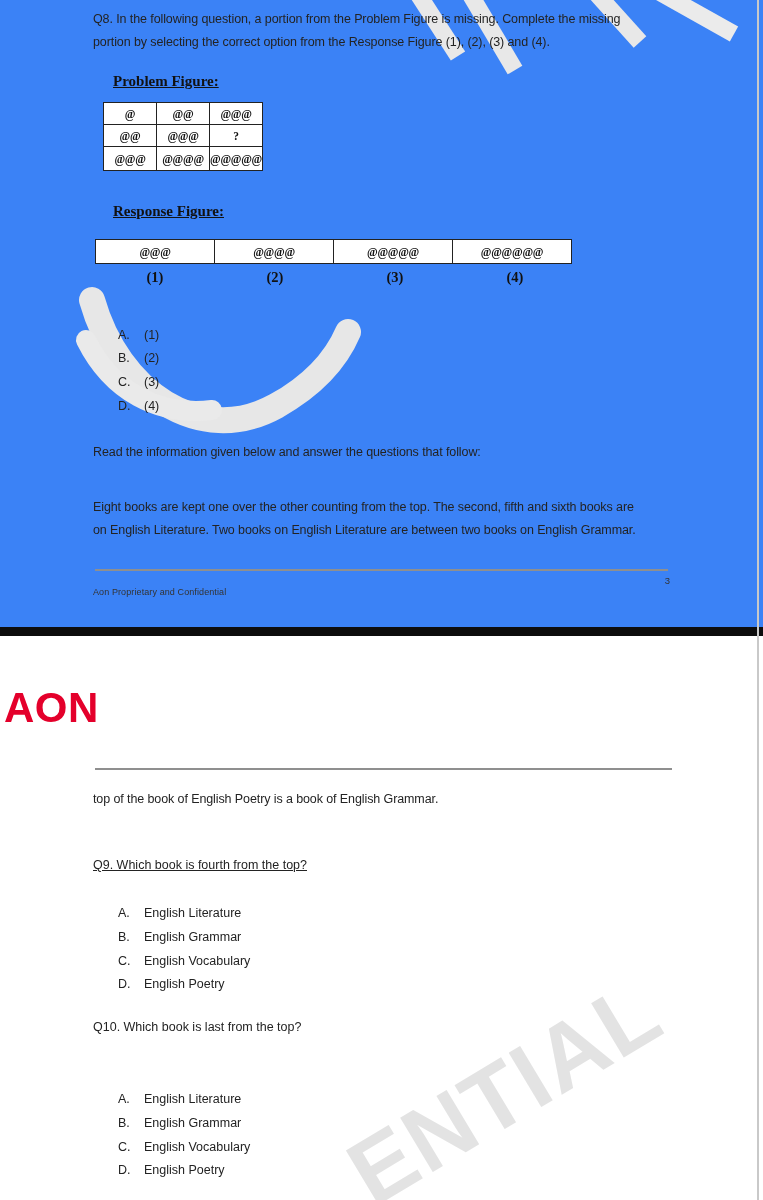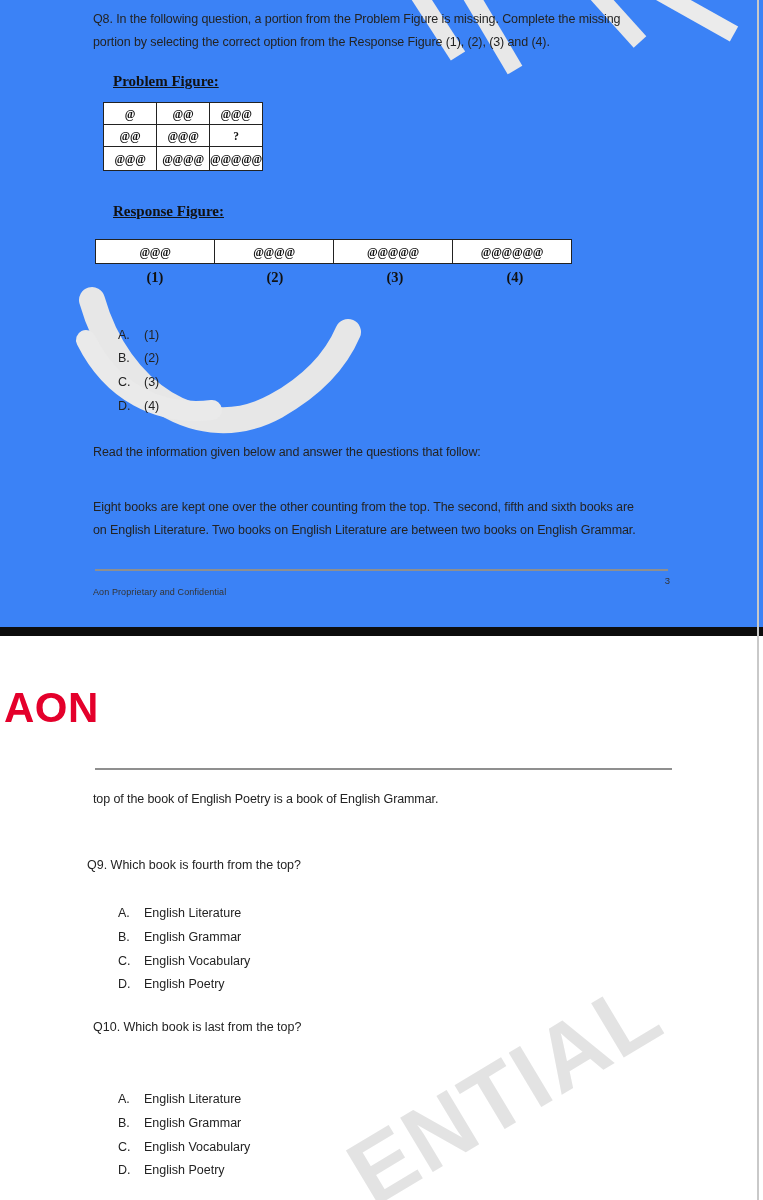--- a/index.html
+++ b/index.html
@@ -161,21 +161,21 @@
   <div class="wm wm-text">ENTIAL</div>
 
   <div class="aon-logo z1">AON</div>
 
   <div class="rule z1" style="left:95px;top:132px;width:577px;"></div>
 
   <div class="abs bodytext z1" style="left:93px;top:152px;">
     <div class="line">top of the book of English Poetry is a book of English Grammar.</div>
   </div>
 
-  <div class="abs qtext line z1" style="left:87px;top:222px;">Q9. Which book is fourth from the top?</div>
+  <div class="abs qtext line z1" style="left:93px;top:222px;text-decoration:underline;">Q9. Which book is fourth from the top?</div>
 
   <div class="opt z1" style="top:270px;">
     <span class="letter">A.</span><span>English Literature</span>
   </div>
   <div class="opt z1" style="top:294px;">
     <span class="letter">B.</span><span>English Grammar</span>
   </div>
   <div class="opt z1" style="top:318px;">
     <span class="letter">C.</span><span>English Vocabulary</span>
   </div>

